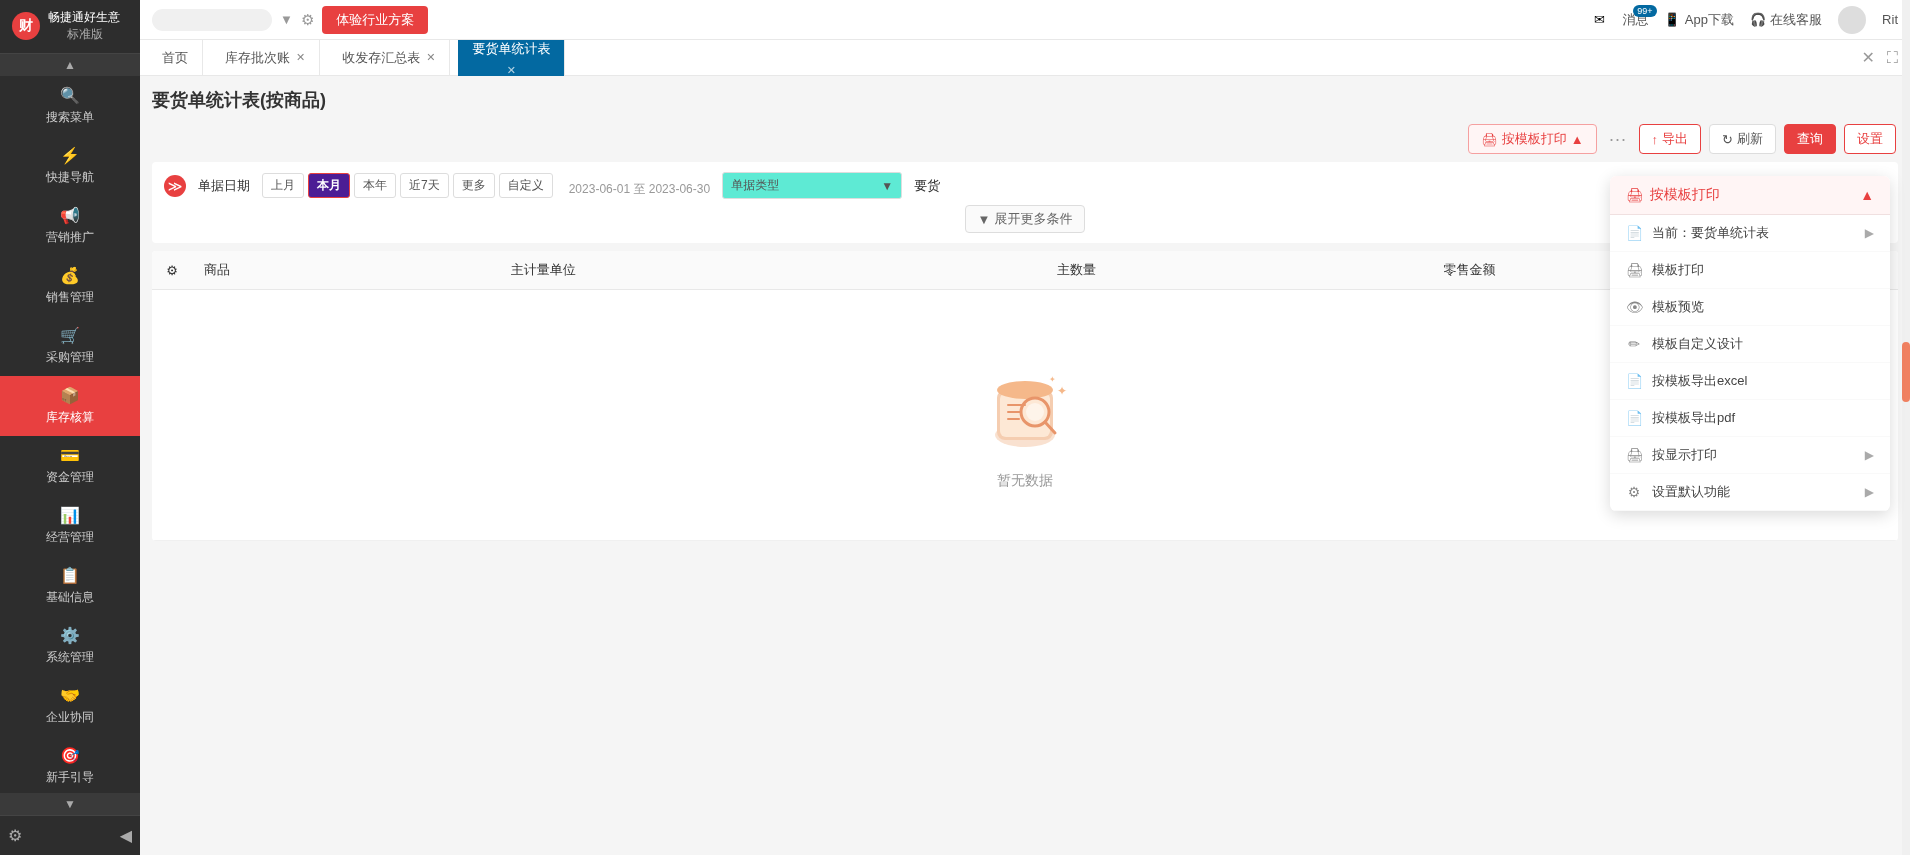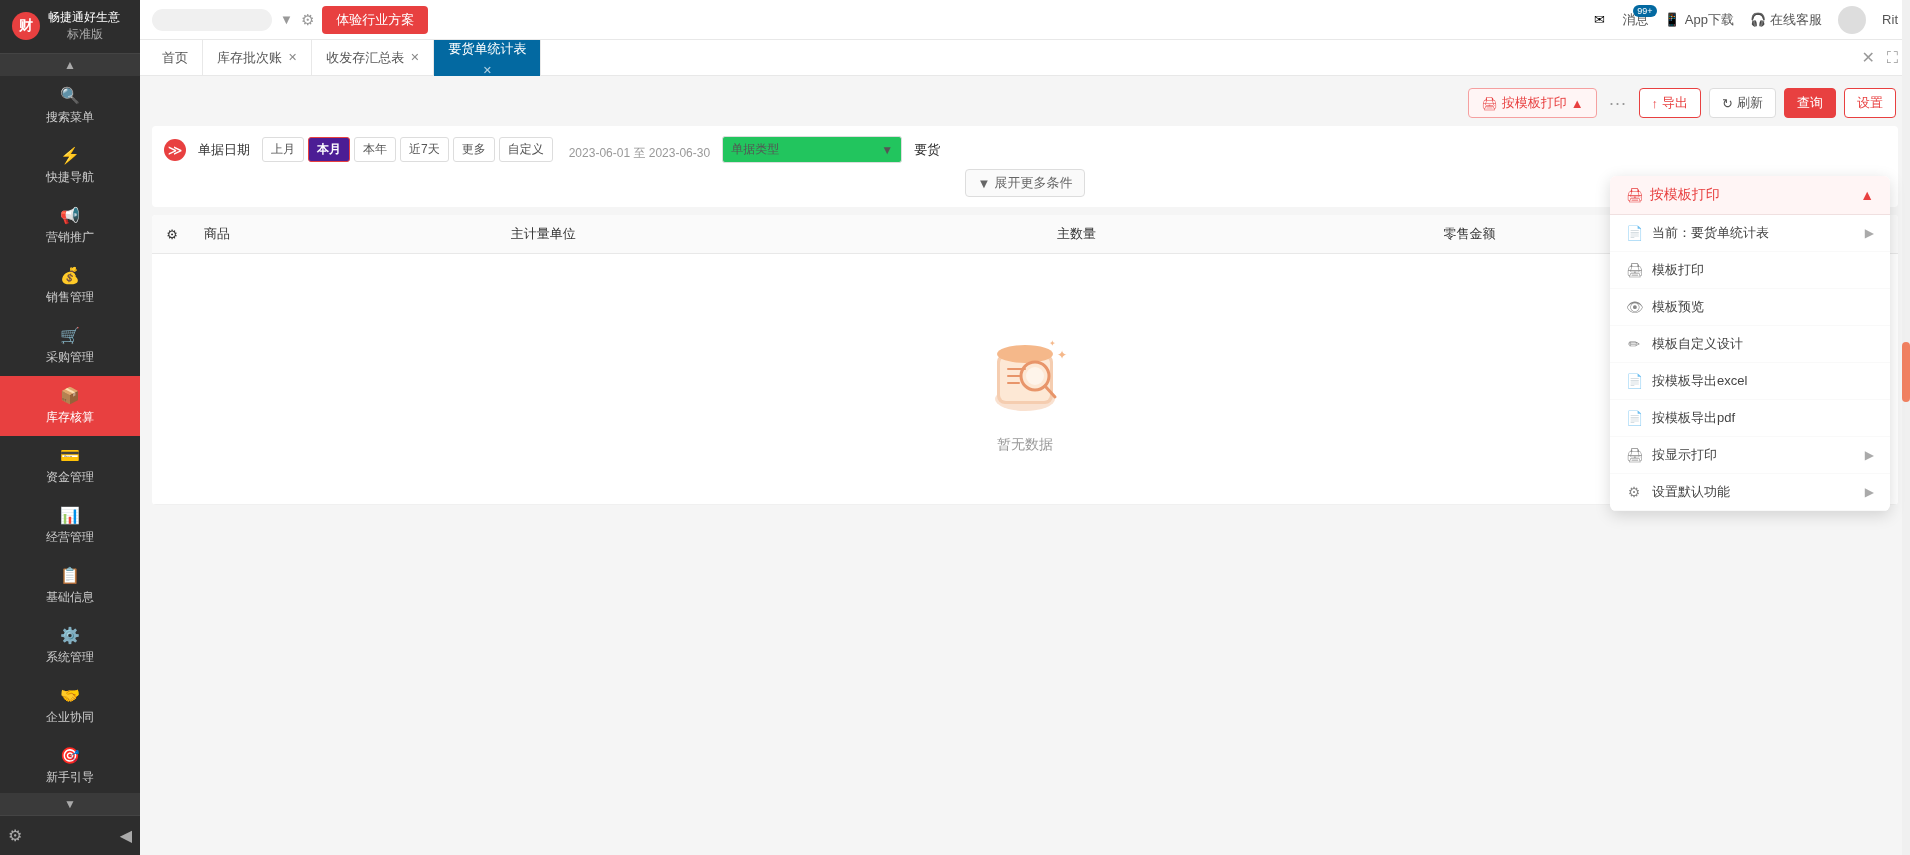--- a/index.html
+++ b/index.html
@@ -124,21 +124,21 @@
 
     
     .tabs-bar {
       height: 36px;
       background: #fff;
       display: flex;
       align-items: center;
       border-bottom: 1px solid #e8e8e8;
       padding: 0 8px;
       flex-shrink: 0;
-      gap: 0;
+      gap: 8px;
     }
     .tab {
       display: flex;
       align-items: center;
       padding: 0 14px;
       height: 36px;
       font-size: 13px;
       cursor: pointer;
       color: #555;
       border-right: 1px solid #e8e8e8;
@@ -215,21 +215,21 @@
       font-weight: bold;
     }
     .date-range { font-size: 12px; color: #999; margin-left: 12px; }
     .filter-select {
       display: flex;
       align-items: center;
       gap: 4px;
       border: 1px solid #ddd;
       border-radius: 3px;
       padding: 4px 8px;
-      background: #22c55e;
+      background: #5eead4;
       cursor: pointer;
       font-size: 12px;
       color: #555;
       min-width: 180px;
       justify-content: space-between;
     }
     .red-expand-btn {
       background: #e84040;
       border-radius: 50%;
       width: 22px; height: 22px;
@@ -504,20 +504,21 @@
       <span class="tab-close">✕</span>
     </div>
     <div class="tabs-right-actions">
       <span class="tabs-action-btn">✕</span>
       <span class="tabs-action-btn">⛶</span>
     </div>
   </div>
 
   <div class="page-content">
 
+    <div class="page-title">要货单统计表(按商品)</div>
 
     <div class="toolbar-row">
       <button class="toolbar-btn template-print">
         <span>🖨</span>
         <span>按模板打印</span>
         <span>▲</span>
       </button>
       <span class="toolbar-dots">···</span>
       <button class="toolbar-btn outline-red">
         <span>↑</span>

